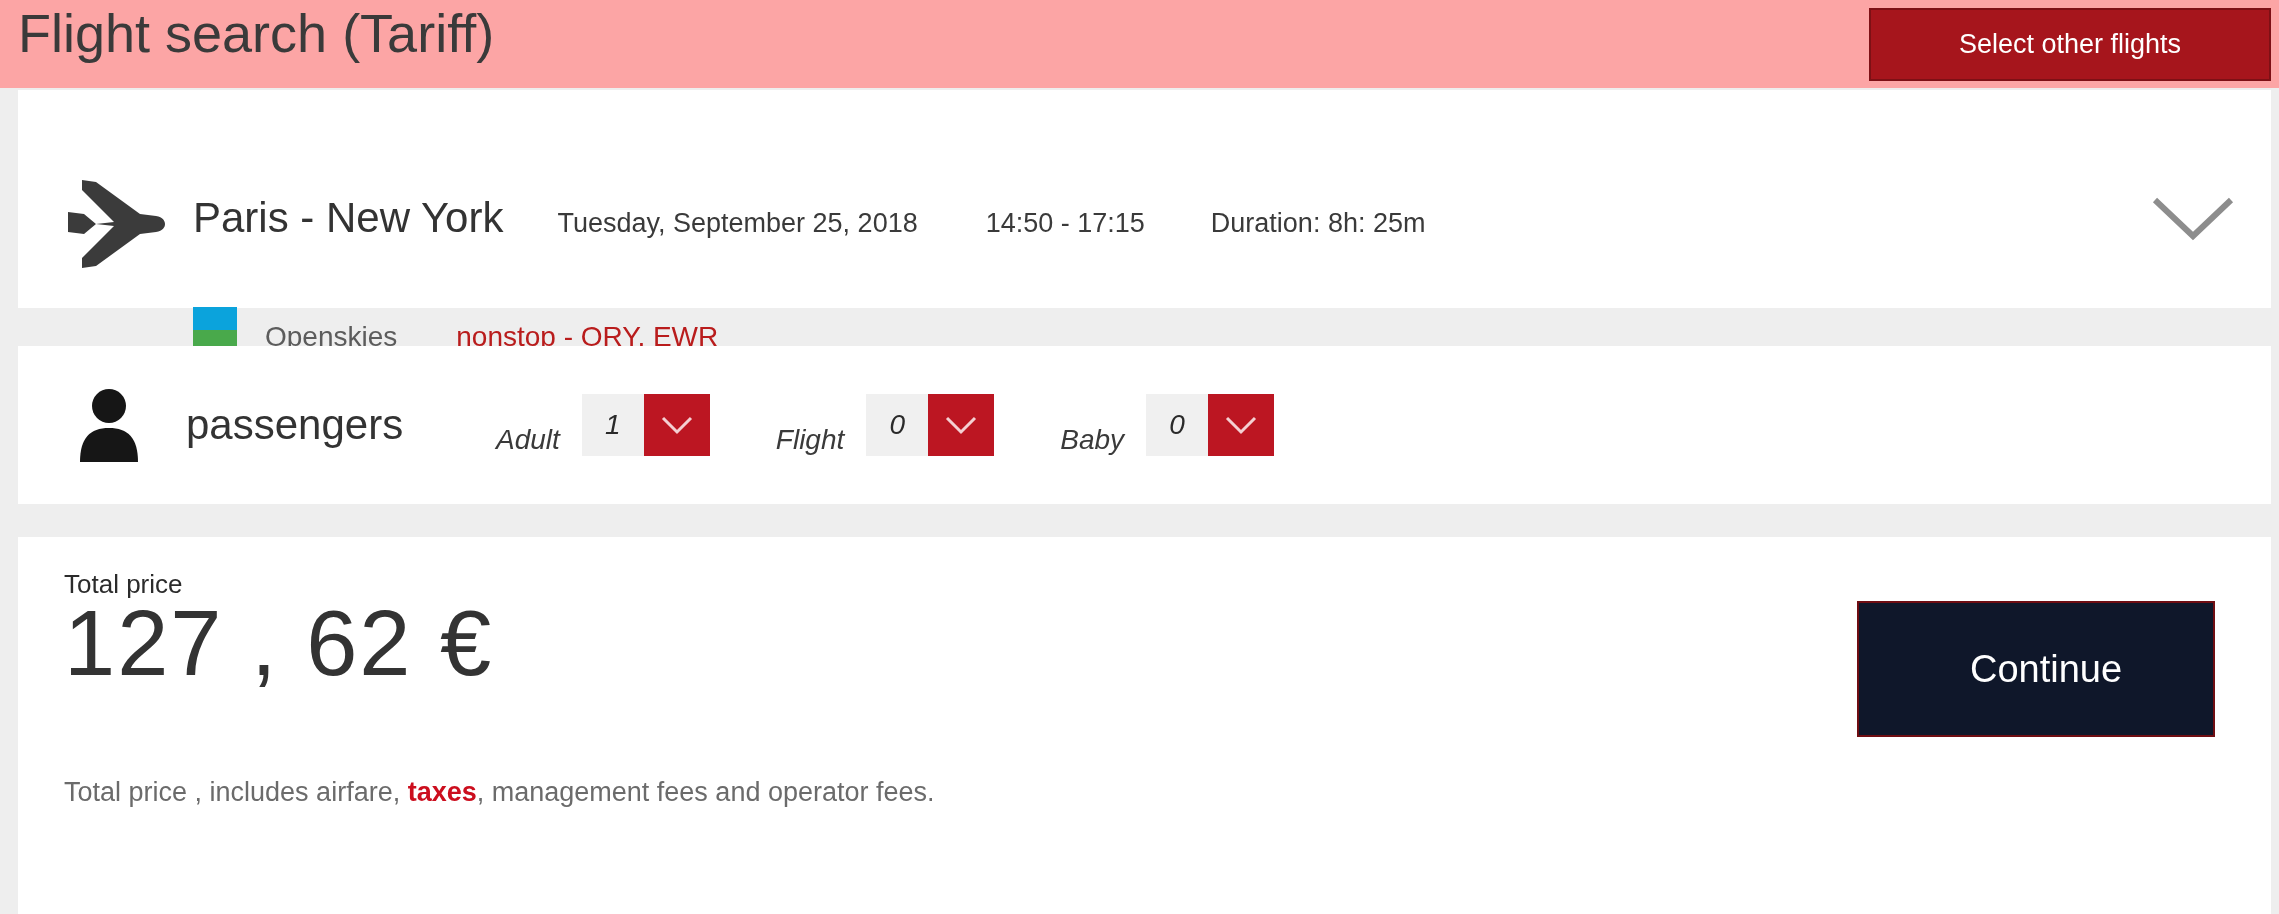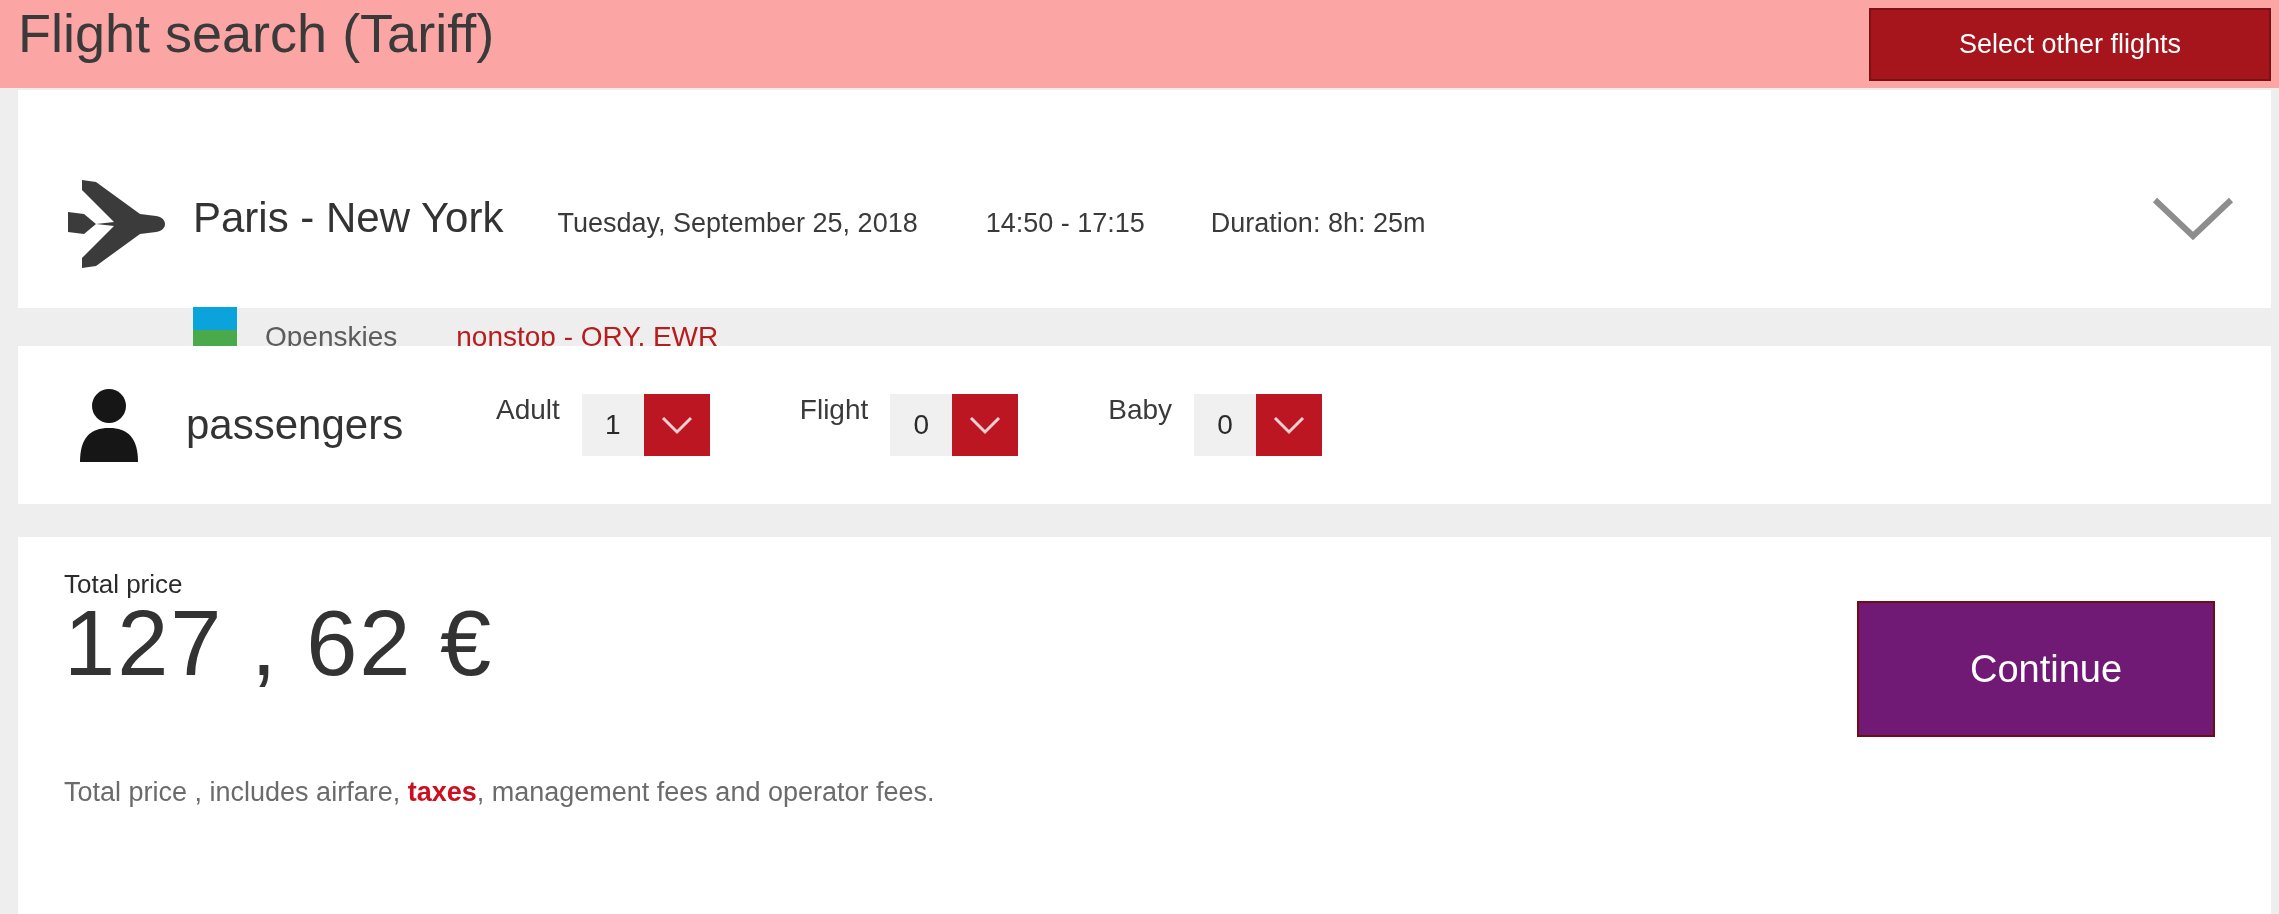--- a/index.html
+++ b/index.html
@@ -170,22 +170,23 @@
   .pax-groups {
     position: absolute;
     left: 478px;
     top: 50%;
     transform: translateY(-50%);
     display: flex;
     align-items: center;
   }
   .pax-group {
     display: flex;
-    align-items: flex-start;
-    margin-right: 90px;
+    align-items: flex-end;
+    margin-right: 66px;
+    font-style: italic;
   }
   .pax-label {
     font-size: 28px;
     color: #3a3a3a;
     margin-right: 22px;
     white-space: nowrap;
   }
   .pax-select {
     display: flex;
     align-items: stretch;
@@ -248,21 +249,21 @@
     color: #cc0e1e;
     font-weight: bold;
     cursor: pointer;
   }
   .continue-btn {
     position: absolute;
     right: 56px;
     top: 64px;
     width: 358px;
     height: 136px;
-    background: #701a75;
+    background: #0f172a;
     border: 2px solid #6f0d12;
     color: #ffffff;
     font-size: 38px;
     display: flex;
     align-items: center;
     justify-content: center;
     cursor: pointer;
     box-sizing: border-box;
     padding-left: 20px;
   }

